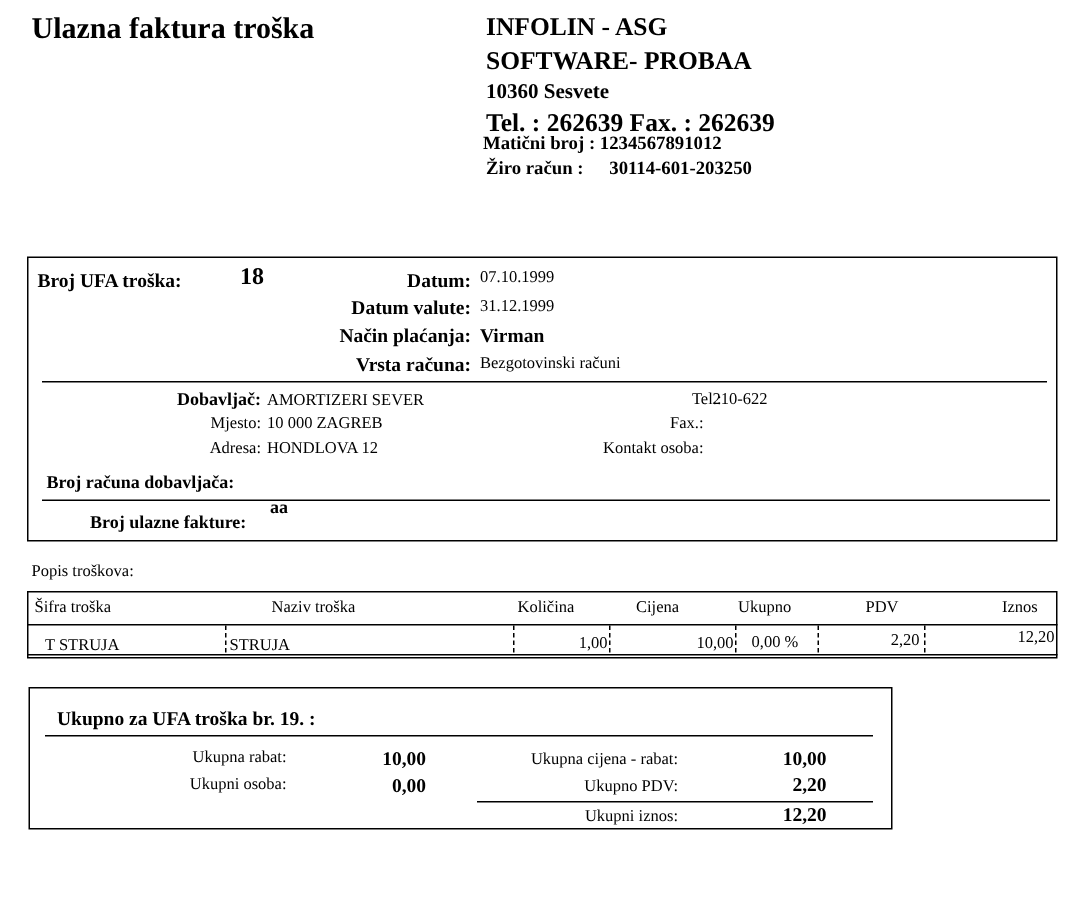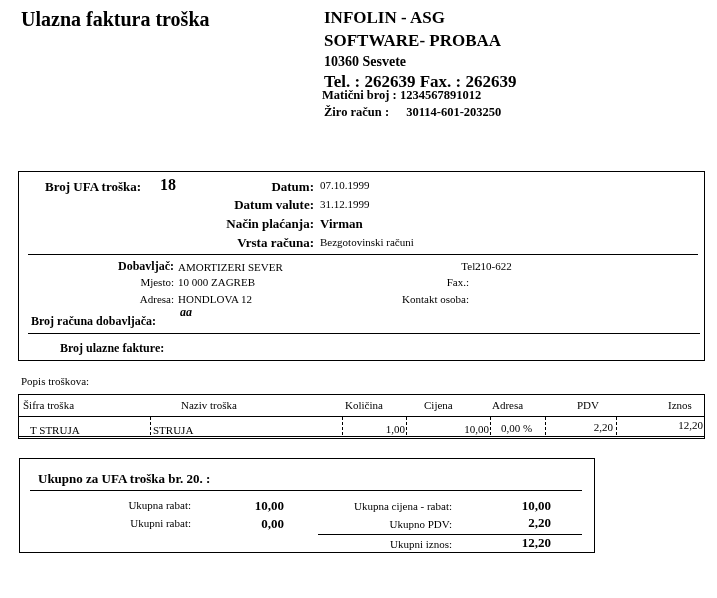--- a/index.html
+++ b/index.html
@@ -34,21 +34,21 @@
 <div class="abs co3">10360 Sesvete</div>
 <div class="abs co4">Tel. : 262639     Fax. : 262639</div>
 <div class="abs co5">Matični broj : 1234567891012</div>
 <div class="abs co6">
   <span>Žiro račun  :</span>
   <span style="margin-left:14px">30114-601-203250</span>
 </div>
 
 <div class="abs box1"></div>
 
-<div class="abs" style="left:45px;top:179px;font-size:13px;font-weight:bold;">Broj UFA  troška:</div>
+<div class="abs" style="left:25px;top:179px;font-size:13px;font-weight:bold;">Broj UFA  troška:</div>
 <div class="abs" style="left:160px;top:176px;font-size:16px;font-weight:bold;">18</div>
 
 <div class="abs lbl" style="right:403px;top:179px;">Datum:</div>
 <div class="abs val" style="left:320px;top:179px;">07.10.1999</div>
 
 <div class="abs lbl" style="right:403px;top:197px;">Datum valute:</div>
 <div class="abs val" style="left:320px;top:198px;">31.12.1999</div>
 
 <div class="abs lbl" style="right:403px;top:216px;margin-left:12px;">Način plaćanja:</div>
 <div class="abs" style="left:320px;top:216px;font-size:13px;font-weight:bold;">Virman</div>
@@ -70,38 +70,38 @@
 <div class="abs small" style="right:236px;top:260px;">Tel.:</div>
 <div class="abs small" style="left:475px;top:260px;">210-622</div>
 
 <div class="abs small" style="right:248px;top:276px;">Fax.:</div>
 <div class="abs small" style="left:475px;top:276px;"></div>
 
 <div class="abs small" style="right:248px;top:293px;">Kontakt osoba:</div>
 <div class="abs small" style="left:475px;top:293px;"></div>
 
 <div class="abs" style="left:31px;top:314px;font-size:12px;font-weight:bold;">Broj računa dobavljača:</div>
-<div class="abs" style="left:180px;top:305px;font-size:12px;font-weight:bold;font-style:italic;">aa</div>
+<div class="abs" style="left:180px;top:331px;font-size:12px;font-weight:bold;">aa</div>
 
 <div class="hr" style="left:28px;top:333px;width:672px;"></div>
 
 <div class="abs" style="left:60px;top:341px;font-size:12px;font-weight:bold;">Broj ulazne fakture:</div>
 <div class="abs" style="left:200px;top:341px;font-size:12px;font-weight:bold;"></div>
 
 <div class="abs small" style="left:21px;top:375px;">Popis troškova:</div>
 
 <div class="abs box2"></div>
 <div class="hr" style="left:18px;top:416px;width:687px;"></div>
 <div class="hr" style="left:18px;top:436px;width:687px;"></div>
 
 <div class="abs th" style="left:23px;">Šifra troška</div>
 <div class="abs th" style="left:181px;">Naziv troška</div>
 <div class="abs th" style="left:345px;">Količina</div>
 <div class="abs th" style="left:424px;">Cijena</div>
-<div class="abs th" style="left:492px;">Adresa</div>
+<div class="abs th" style="left:492px;">Ukupno</div>
 <div class="abs th" style="left:577px;">PDV</div>
 <div class="abs th" style="left:668px;">Iznos</div>
 
 <div class="dash" style="left:150px;"></div>
 <div class="dash" style="left:342px;"></div>
 <div class="dash" style="left:406px;"></div>
 <div class="dash" style="left:490px;"></div>
 <div class="dash" style="left:545px;"></div>
 <div class="dash" style="left:616px;"></div>
 
@@ -109,27 +109,27 @@
   <div class="abs td" style="left:30px;top:424px;">T  STRUJA</div>
   <div class="abs td" style="left:153px;top:424px;">STRUJA</div>
   <div class="abs td" style="right:312px;top:423px;">1,00</div>
   <div class="abs td" style="right:228px;top:423px;">10,00</div>
   <div class="abs td" style="left:501px;top:422px;">0,00 %</div>
   <div class="abs td" style="right:104px;top:421px;">2,20</div>
   <div class="abs td" style="right:14px;top:419px;">12,20</div>
 </div>
 
 <div class="abs box3"></div>
-<div class="abs" style="left:38px;top:471px;font-size:13px;font-weight:bold;">Ukupno za UFA troška br.  20.   :</div>
+<div class="abs" style="left:38px;top:471px;font-size:13px;font-weight:bold;">Ukupno za UFA troška br.  19.   :</div>
 <div class="hr" style="left:30px;top:490px;width:552px;"></div>
 
 <div class="abs small" style="right:526px;top:499px;">Ukupna rabat:</div>
 <div class="abs num" style="right:433px;top:498px;">10,00</div>
 
-<div class="abs small" style="right:526px;top:517px;">Ukupni rabat:</div>
+<div class="abs small" style="right:526px;top:517px;">Ukupni osoba:</div>
 <div class="abs num" style="right:433px;top:516px;">0,00</div>
 
 <div class="abs small" style="right:265px;top:500px;">Ukupna cijena - rabat:</div>
 <div class="abs num" style="right:166px;top:498px;">10,00</div>
 
 <div class="abs small" style="right:265px;top:518px;">Ukupno PDV:</div>
 <div class="abs num" style="right:166px;top:515px;">2,20</div>
 
 <div class="hr" style="left:318px;top:534px;width:264px;"></div>
 

